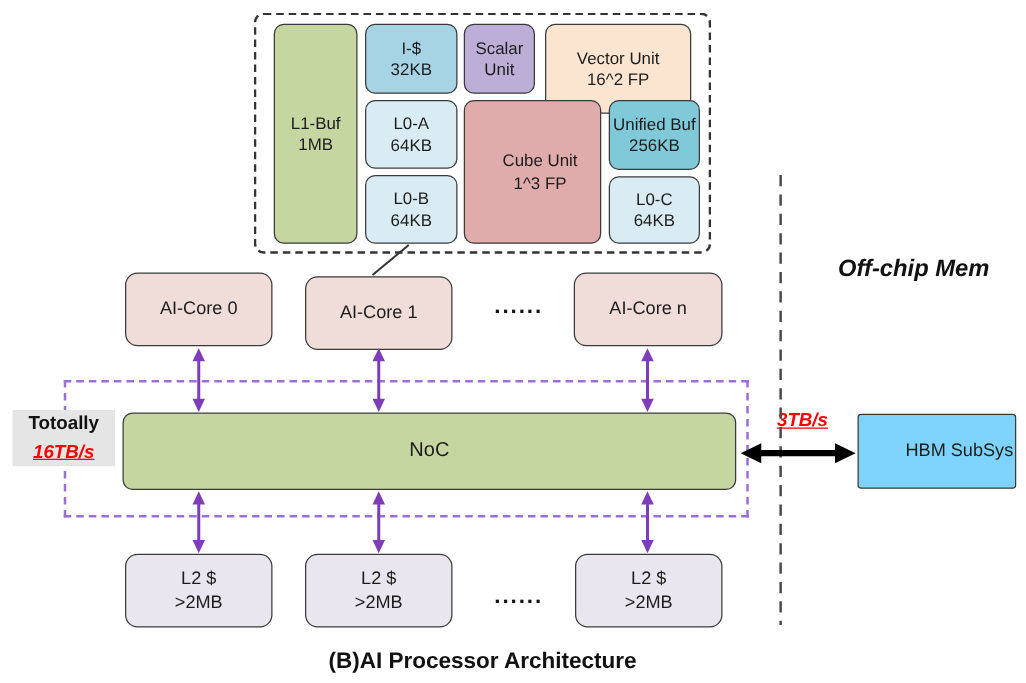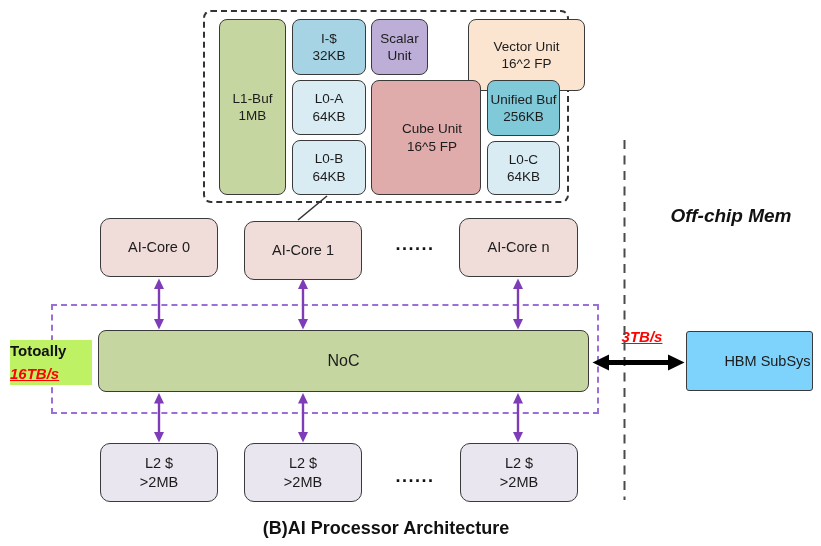--- a/index.html
+++ b/index.html
@@ -15,21 +15,21 @@
   .purple-rect{position:absolute;left:51px;top:304px;width:548px;height:110px;
                border:2px dashed #9c6fd6;box-sizing:border-box;}
   .bg-green{background:#c6d6a0;}  .bg-blue{background:#a6d4e4;}
   .bg-lblue{background:#d9ecf4;justify-content:center;}  .bg-purple{background:#bcaed6;}
   .bg-peach{background:#fbe5d0;}  .bg-rose{background:#dfabab;}
   .bg-teal{background:#7fc9d9;}   .bg-pink{background:#f0dcd8;}
   .bg-lav{background:#e9e6f0;}    .bg-gray{background:#7dd3fc;padding-left:36px;}
   .dots{position:absolute;width:86px;text-align:center;font-weight:bold;font-size:18px;
         letter-spacing:1.5px;color:#111;}
   .red-bw{color:#ff0000;font-weight:bold;font-style:italic;text-decoration:underline;font-size:15px;}
-  .totlabel{position:absolute;left:10px;top:340px;width:82px;background:#bef264;
+  .totlabel{position:absolute;left:10px;top:328px;width:82px;text-align:center;background:#e5e5e5;
             line-height:1.45;}
   .totlabel .l1{font-weight:bold;font-size:15px;color:#111;display:block;}
   .offchip{position:absolute;left:645px;top:205px;width:172px;text-align:center;
            font-weight:bold;font-style:italic;font-size:19px;color:#111;}
   .caption{position:absolute;left:176px;top:518px;width:420px;text-align:center;
            font-weight:bold;font-size:18px;color:#111;}
   .hbm{font-size:14.5px;border-radius:3px;}
   svg.layer{position:absolute;left:0;top:0;pointer-events:none;}
 </style>
 </head>
@@ -46,31 +46,31 @@
     <span>1MB</span>
   </div>
   <div class="box cell bg-blue" style="left:292px;top:19px;width:74px;height:56px;">
     <span>I-$</span>
     <span>32KB</span>
   </div>
   <div class="box cell bg-purple" style="left:371px;top:19px;width:57px;height:56px;">
     <span>Scalar</span>
     <span>Unit</span>
   </div>
-  <div class="box cell bg-peach" style="left:468px;top:19px;width:117px;height:72px;">
+  <div class="box cell bg-peach" style="left:436px;top:19px;width:117px;height:72px;">
     <span>Vector Unit</span>
     <span>16^2 FP</span>
   </div>
   <div class="box cell bg-lblue" style="left:292px;top:80px;width:74px;height:55px;">
     <span>L0-A</span>
     <span>64KB</span>
   </div>
   <div class="box cell bg-rose" style="left:371px;top:80px;width:110px;height:115px;padding-left:12px;">
     <span>Cube Unit</span>
-    <span>16^5 FP</span>
+    <span>1^3 FP</span>
   </div>
   <div class="box cell bg-teal" style="left:487px;top:80px;width:73px;height:56px;">
     <span>Unified Buf</span>
     <span>256KB</span>
   </div>
   <div class="box cell bg-lblue" style="left:292px;top:140px;width:74px;height:55px;">
     <span>L0-B</span>
     <span>64KB</span>
   </div>
   <div class="box cell bg-lblue" style="left:487px;top:141px;width:73px;height:54px;">

